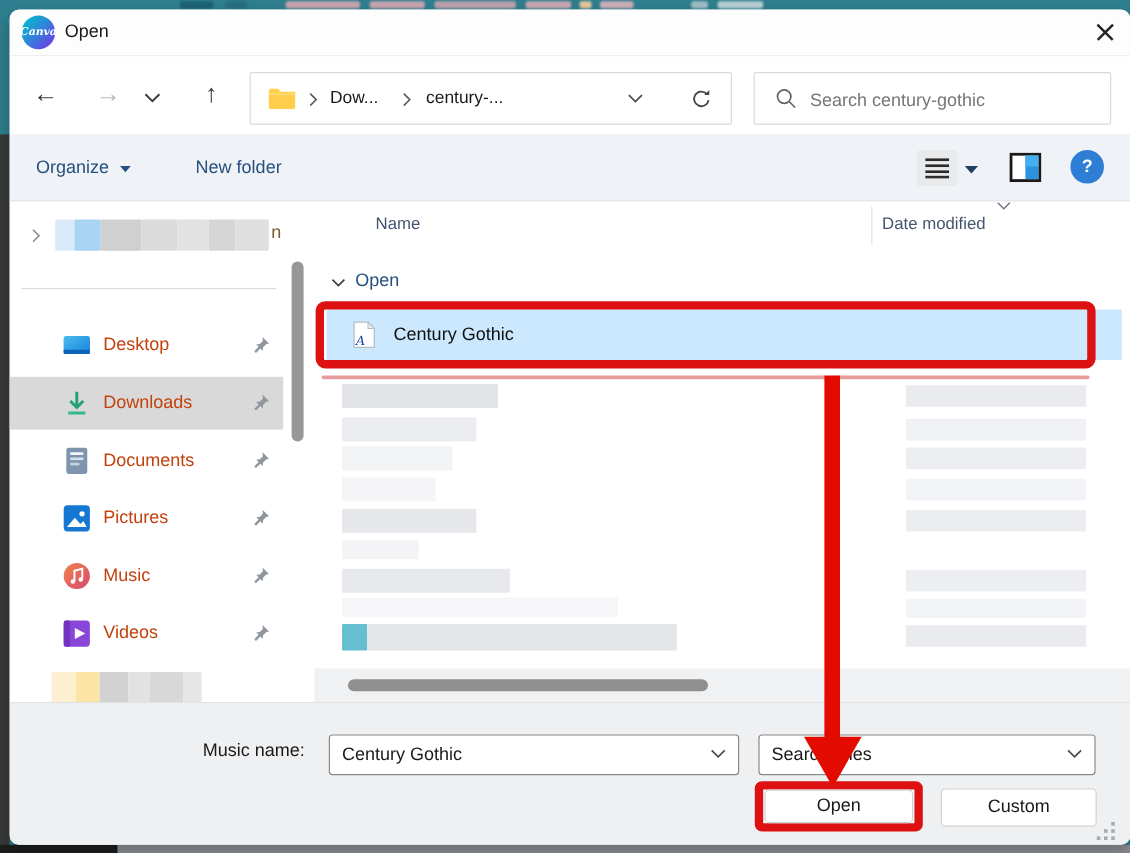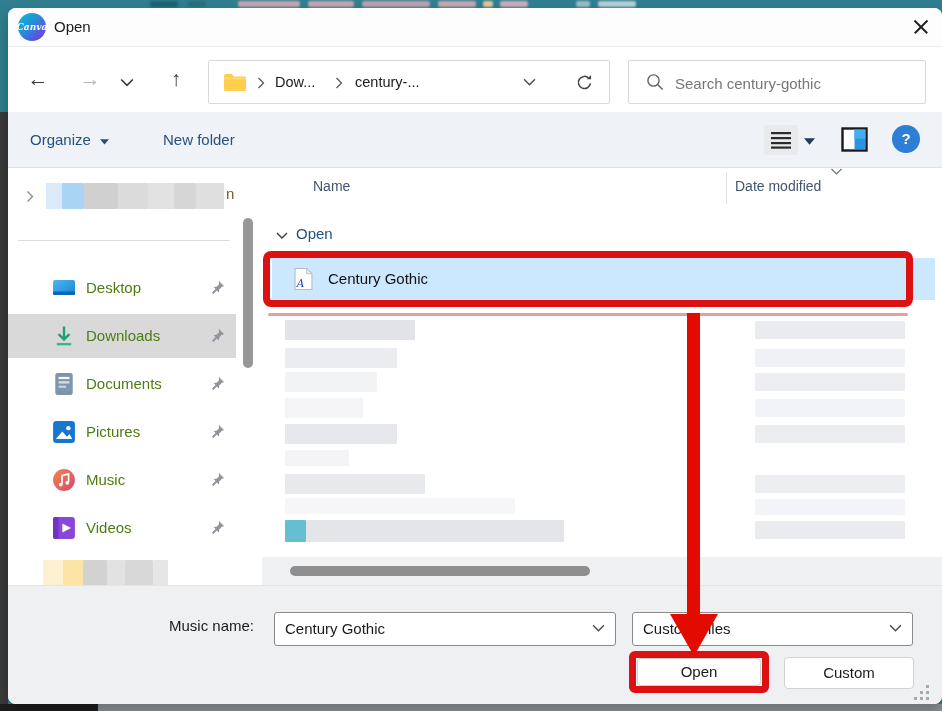--- a/index.html
+++ b/index.html
@@ -29,21 +29,21 @@
                font-family:"Liberation Sans",sans-serif;color:#333;background:transparent;}
   .searchinput::placeholder{color:#767676;}
   
   .toolbar{position:absolute;left:0;top:104px;width:934px;height:56px;background:#eff2f6;border-bottom:1px solid #e0e0e0;box-sizing:border-box;}
   .cmd{position:absolute;top:0;line-height:55px;font-size:15px;color:#26517e;cursor:pointer;}
   
   .content{position:absolute;left:0;top:160px;width:934px;height:417px;background:#fff;}
   .sidebar{position:absolute;left:0;top:0;width:228px;height:417px;}
   .sbitem{position:absolute;left:0;width:228px;height:44px;}
   .sbitem .icon{position:absolute;left:44px;top:10px;width:24px;height:24px;}
-  .sbitem .lbl{position:absolute;left:78px;top:0;line-height:44px;font-size:15px;color:#4d7c0f;}
+  .sbitem .lbl{position:absolute;left:78px;top:0;line-height:44px;font-size:15px;color:#c2410c;}
   .sbitem .pin{position:absolute;left:202px;top:14px;width:15px;height:15px;}
   .sbsel{background:#d9d9d9;border-radius:0;}
   .filearea{position:absolute;left:254px;top:0;width:680px;height:417px;}
   .colhead{font-size:14px;color:#44546f;position:absolute;top:10px;}
   .rowsel{position:absolute;left:10px;top:90px;width:663px;height:42px;background:#cce8ff;}
   .redrect{position:absolute;border:7px solid #dd1111;border-radius:8px;box-sizing:border-box;pointer-events:none;}
   .blurblock{position:absolute;border-radius:1px;}
   .hscrolltrack{position:absolute;left:0;top:389px;width:680px;height:28px;background:#f0f1f3;}
   .hscrollthumb{position:absolute;left:28px;top:9px;width:300px;height:10px;background:#8f8f8f;border-radius:5px;}
   .vthumb{position:absolute;left:235px;top:50px;width:10px;height:150px;background:#979797;border-radius:5px;}
@@ -342,21 +342,21 @@
       <div class="abs" style="left:96px;top:31px;width:150px;text-align:right;font-size:15px;color:#1a1a1a;">Music name:</div>
 
       <div class="combo" style="left:266px;top:26px;width:342px;height:34px;">
         <span class="val">Century Gothic</span>
         <svg class="car" width="13" height="9" viewBox="0 0 12 8">
             <path d="M1 1l5 5 5-5" fill="none" stroke="#4a4a4a" stroke-width="1.3"></path>
           </svg>
       </div>
 
       <div class="combo" style="left:624px;top:26px;width:281px;height:34px;">
-        <span class="val">Custom Files</span>
+        <span class="val">Search Files</span>
         <svg class="car" width="13" height="9" viewBox="0 0 12 8">
             <path d="M1 1l5 5 5-5" fill="none" stroke="#4a4a4a" stroke-width="1.3"></path>
           </svg>
       </div>
 
       <div class="redrect" style="left:621px;top:65px;width:140px;height:42px;border-radius:6px;z-index:40;background:#fff;"></div>
       <div class="btn" style="left:629px;top:72px;width:124px;height:28px;line-height:26px;z-index:41;border-color:#cfcfcf;">
         <span>Open</span>
       </div>
 

